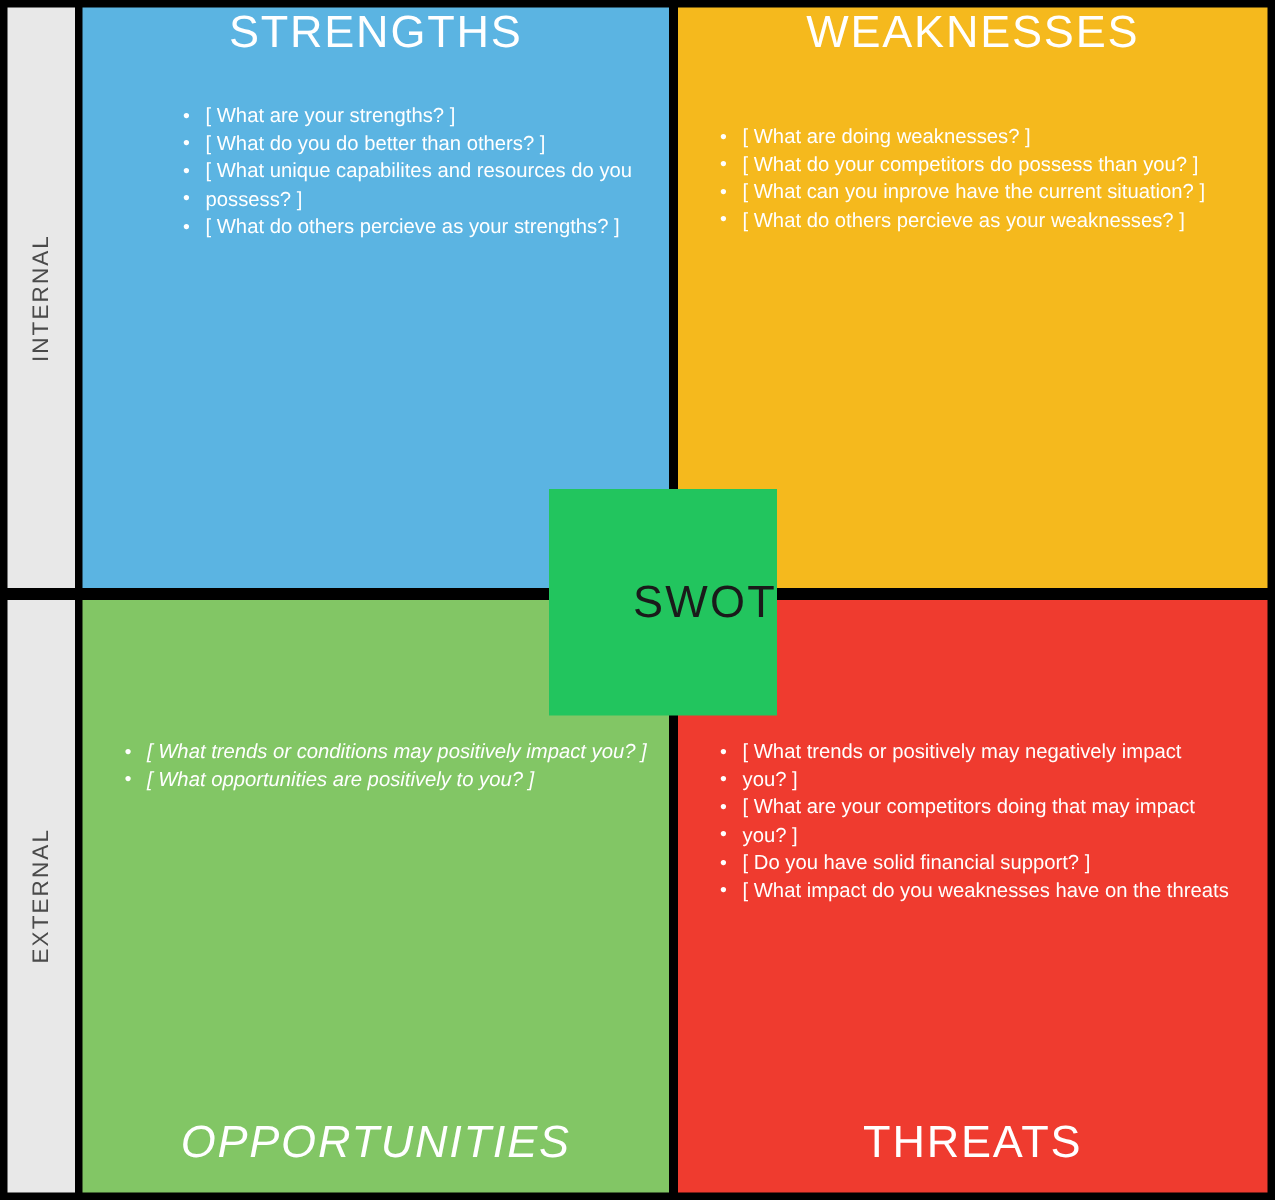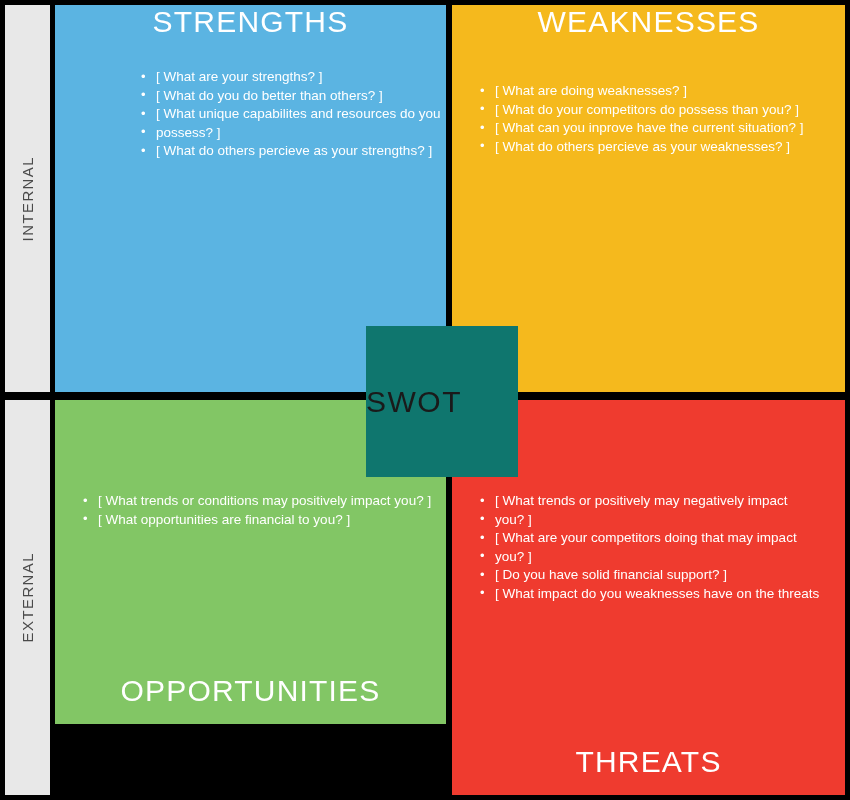--- a/index.html
+++ b/index.html
@@ -40,21 +40,21 @@
   }
 
   
   .quadrant {
     position: absolute;
     box-sizing: border-box;
     overflow: hidden;
   }
   #quad-strengths     { left: 55px;  top: 5px;   width: 391px; height: 387px; background: #5BB4E2; }
   #quad-weaknesses    { left: 452px; top: 5px;   width: 393px; height: 387px; background: #F5B91D; }
-  #quad-opportunities { left: 55px;  top: 400px; width: 391px; height: 324px; background: #82C665; }
+  #quad-opportunities { left: 55px;  top: 400px; width: 391px; height: 395px; background: #82C665; font-style: italic; }
   #quad-threats       { left: 452px; top: 400px; width: 393px; height: 395px; background: #EF3B2F; }
 
   .quad-title {
     text-align: center;
     color: #FFFFFF;
     font-size: 30px;
     font-weight: 400;
     letter-spacing: 1.2px;
     font-family: "Liberation Sans", sans-serif;
   }
@@ -78,36 +78,36 @@
     white-space: nowrap;
   }
   .quad-list li::before {
     content: "\2022";
     position: absolute;
     left: 2px;
     top: -0.5px;
     font-size: 13px;
   }
 
-  #list-strengths     { position: absolute; left: 84px;  top: 63px;  }
+  #list-strengths     { position: absolute; left: 65px;  top: 63px;  }
   #list-weaknesses    { position: absolute; left: 26px;  top: 77px;  }
   #list-opportunities { position: absolute; left: 26px;  top: 92px;  }
   #list-threats       { position: absolute; left: 26px;  top: 92px;  }
 
   
   #swot-center {
     position: absolute;
     left: 366px;
     top: 326px;
     width: 152px;
     height: 151px;
-    background: #0f766e;
+    background: #22c55e;
     display: flex;
     align-items: center;
-    justify-content: flex-start;
+    justify-content: flex-end;
   }
   #swot-center-label {
     font-size: 30px;
     color: #1A1A1A;
     letter-spacing: 1.5px;
     font-family: "Liberation Sans", sans-serif;
   }
 </style>
 </head>
 <body>
@@ -138,21 +138,21 @@
       <li>[ What are doing weaknesses? ]</li>
       <li>[ What do your competitors do possess than you? ]</li>
       <li>[ What can you inprove have the current situation? ]</li>
       <li>[ What do others percieve as your weaknesses? ]</li>
     </ul>
   </div>
 
   <div class="quadrant" id="quad-opportunities">
     <ul class="quad-list" id="list-opportunities">
       <li>[ What trends or conditions may positively impact you? ]</li>
-      <li>[ What opportunities are financial to you? ]</li>
+      <li>[ What opportunities are positively to you? ]</li>
     </ul>
     <div class="quad-title">OPPORTUNITIES</div>
   </div>
 
   <div class="quadrant" id="quad-threats">
     <ul class="quad-list" id="list-threats">
       <li>[ What trends or positively may negatively impact</li>
       <li>you? ]</li>
       <li>[ What are your competitors doing that may impact</li>
       <li>you? ]</li>

